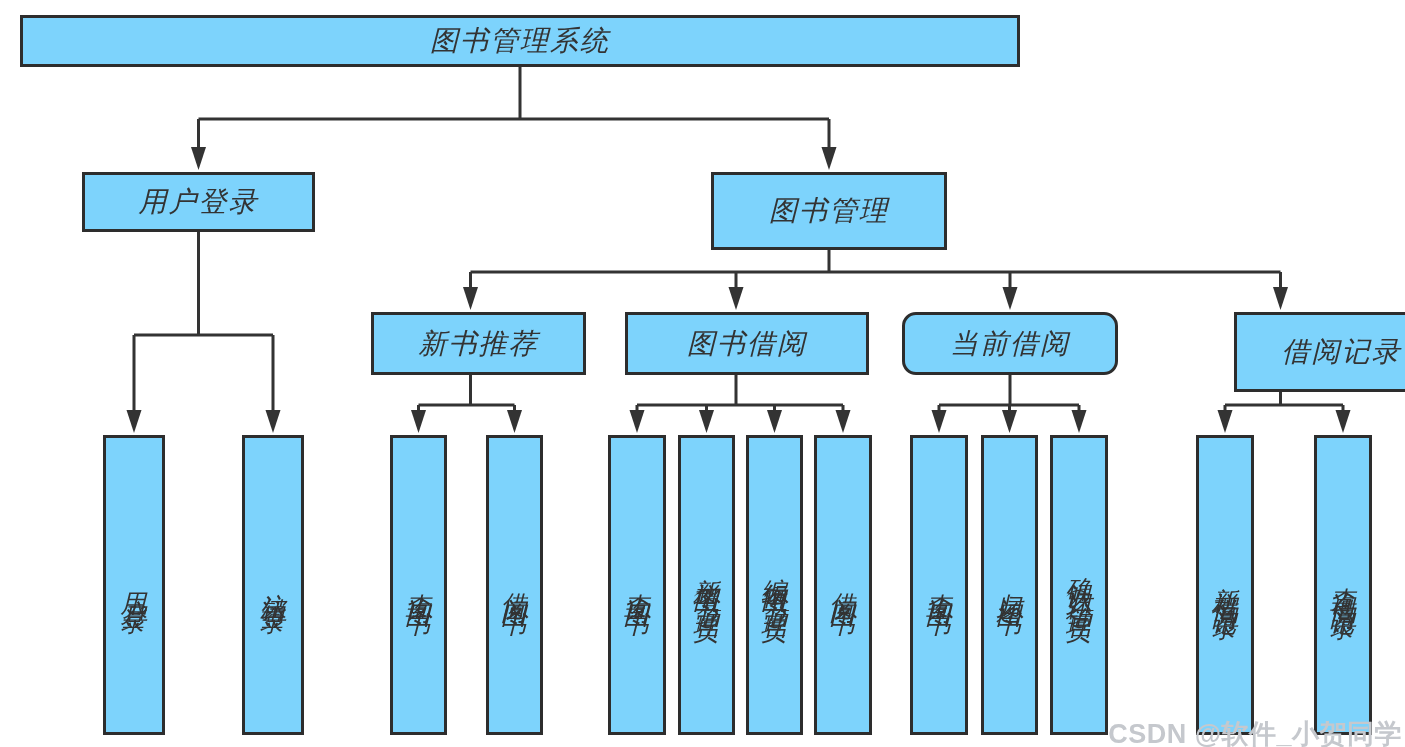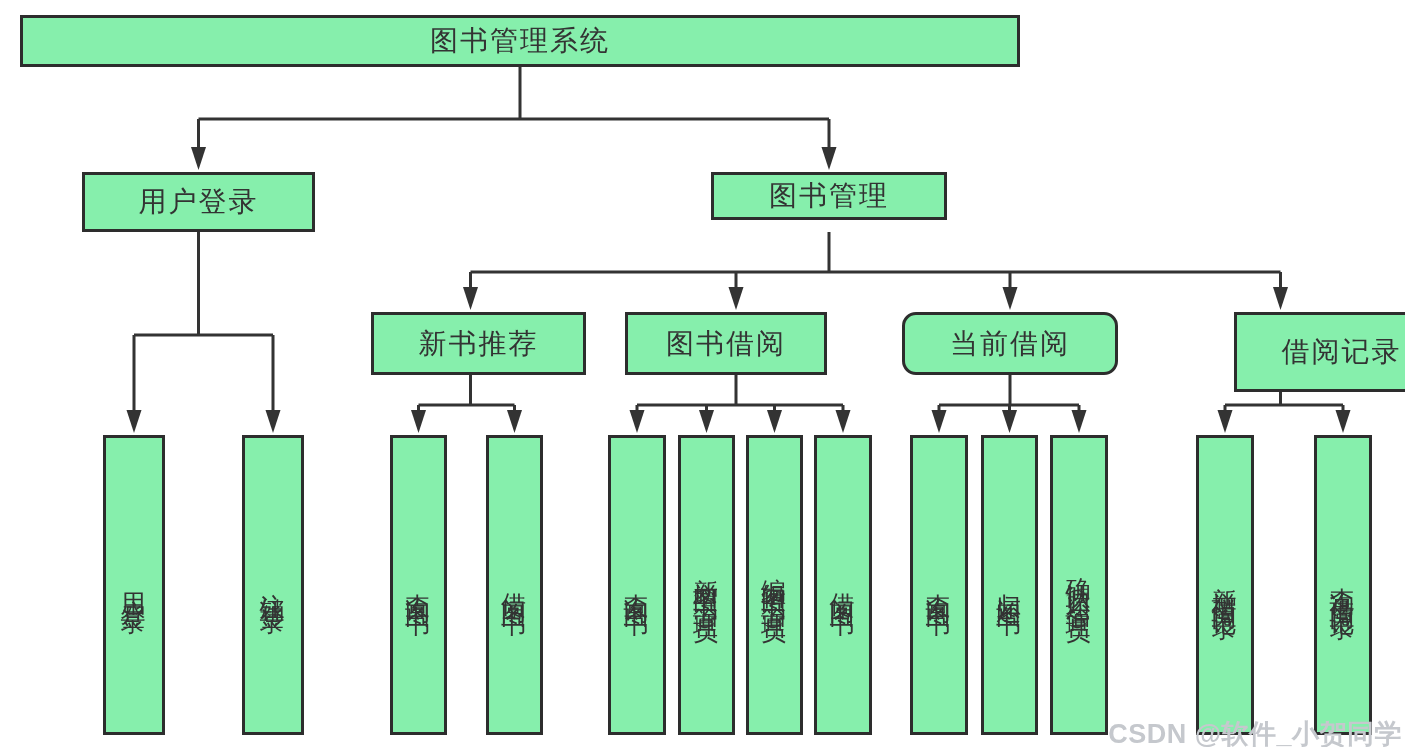--- a/index.html
+++ b/index.html
@@ -3,24 +3,24 @@
 <meta charset="utf-8">
 <style>
   html,body { margin:0; padding:0; background:#ffffff; }
   .canvas {
     position:relative; width:1405px; height:747px; background:#ffffff;
     font-family:"Liberation Sans", sans-serif; color:#333333; overflow:hidden;
   }
   .wires { position:absolute; left:0; top:0; z-index:0; }
   .box {
     position:absolute; box-sizing:border-box; z-index:1;
-    border:3px solid #2d2d2d; background:#86efac;
+    border:3px solid #2d2d2d; background:#7dd3fc;
     display:flex; align-items:center; justify-content:center;
     font-size:28px; letter-spacing:2px; color:#333333;
-    text-align:center; white-space:nowrap;
+    text-align:center; white-space:nowrap;font-style:italic;
   }
   .v {
     writing-mode:vertical-rl; text-orientation:mixed;
     font-size:25px; letter-spacing:6px; white-space:normal;
   }
   .watermark {
     position:absolute; top:716px; right:3px; z-index:3;
     font-size:27px; letter-spacing:0.5px; color:#c5c8cd;font-weight:bold;
   }
 </style>
@@ -58,24 +58,24 @@
       <polygon points="1002,410 1017,410 1009.5,433"></polygon>
       <polygon points="1071.5,410 1086.5,410 1079,433"></polygon>
       <polygon points="1217.5,410 1232.5,410 1225,433"></polygon>
       <polygon points="1335.5,410 1350.5,410 1343,433"></polygon>
     </g>
   </svg>
 
   <div class="box" style="left:20px; top:15px; width:1000px; height:52px;">图书管理系统</div>
 
   <div class="box" style="left:82px; top:172px; width:233px; height:60px;">用户登录</div>
-  <div class="box" style="left:711px; top:172px; width:236px; height:48px;">图书管理</div>
+  <div class="box" style="left:711px; top:172px; width:236px; height:78px;">图书管理</div>
 
   <div class="box" style="left:363px; top:312px; width:215px; height:63px;margin-left:8px;">新书推荐</div>
-  <div class="box" style="left:625px; top:312px; width:202px; height:63px;">图书借阅</div>
+  <div class="box" style="left:625px; top:312px; width:244px; height:63px;">图书借阅</div>
   <div class="box" style="left:902px; top:312px; width:216px; height:63px;border-radius:14px;">当前借阅</div>
   <div class="box" style="left:1234px; top:312px; width:215px; height:80px;text-align:right;">借阅记录</div>
 
   <div class="box v" style="left:103px; top:435px; width:62px; height:300px;">用户登录</div>
   <div class="box v" style="left:242px; top:435px; width:62px; height:300px;">注销登录</div>
 
   <div class="box v" style="left:390px; top:435px; width:57px; height:300px;">查询图书</div>
   <div class="box v" style="left:486px; top:435px; width:57px; height:300px;">借阅图书</div>
 
   <div class="box v" style="left:608px; top:435px; width:58px; height:300px;">查询图书</div>

